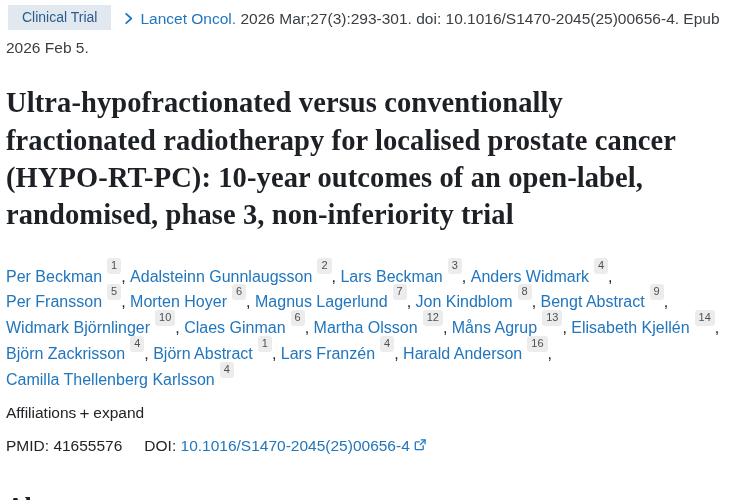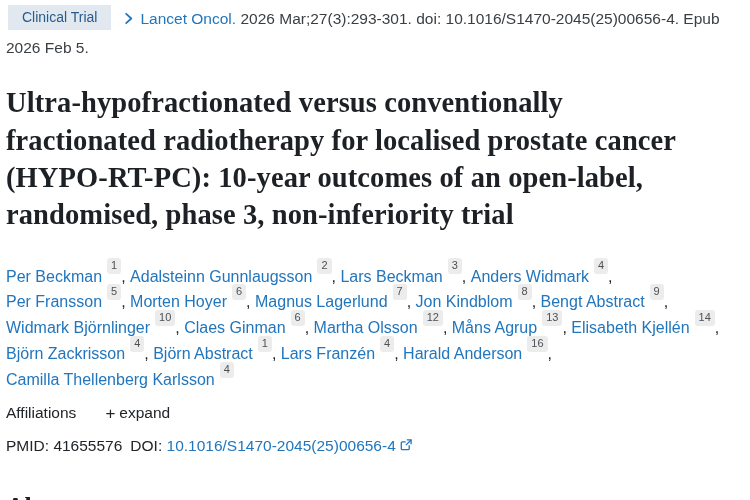--- a/index.html
+++ b/index.html
@@ -80,42 +80,42 @@
   .author .sep { color: #212529; }
 
   
   .affiliations {
     margin-top: 11px;
     font-size: 15.5px;
     color: #212529;
   }
   .expand-btn {
     display: inline-block;
-    margin-left: 29px;
+    margin-left: 3px;
     cursor: pointer;
     color: #212529;
     background: none;
     border: none;
     font-size: 15.5px;
     font-family: inherit;
   }
   .plus-icon {
     font-size: 17px;
     font-weight: 400;
     margin-right: 4px;
     vertical-align: -1px;
   }
 
   
   .ids {
     margin-top: 13px;
     font-size: 15.5px;
     color: #212529;
   }
-  .ids .doi-group { margin-left: 8px; }
+  .ids .doi-group { margin-left: 22px; }
   .ext-icon {
     display: inline-block;
     vertical-align: -1px;
     margin-left: 3px;
   }
 
   
   .abstract-heading {
     font-family: "Liberation Serif", "DejaVu Serif", serif;
     font-size: 26px;

